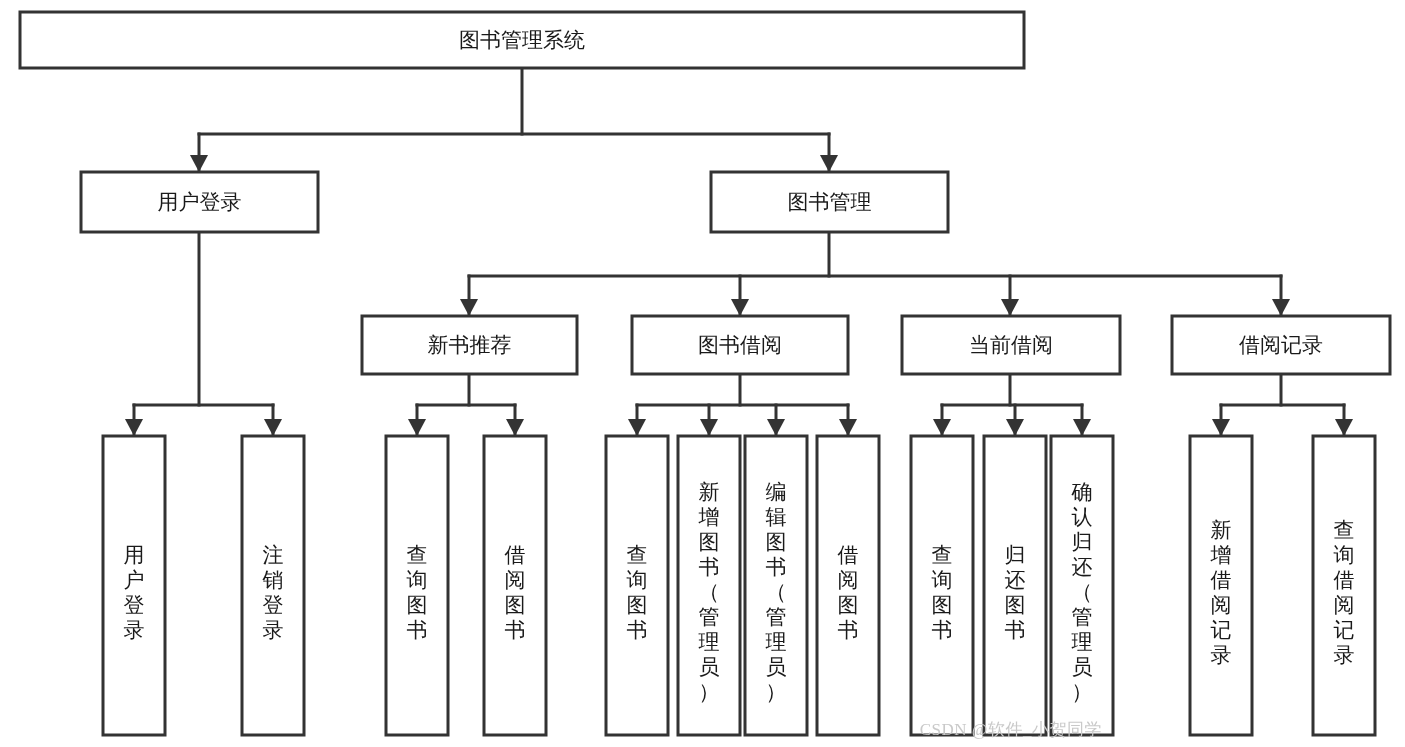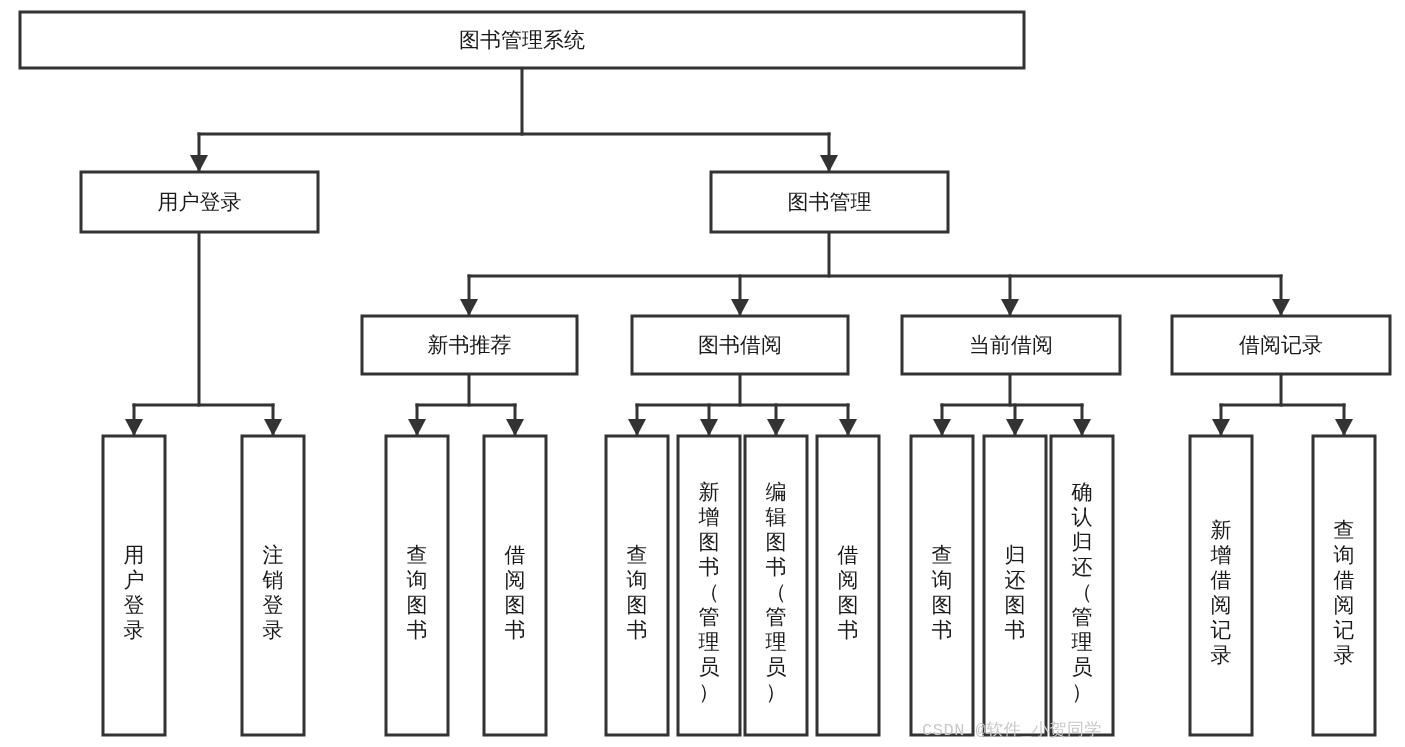--- a/index.html
+++ b/index.html
@@ -19,21 +19,21 @@
     font-family:"DejaVu Sans","Liberation Sans",sans-serif;
     fill:#1a1a1a;
     font-size:21px;
     text-anchor:middle;
     dominant-baseline:middle;
   }
   .watermark{
     position:absolute;
     right:12px;
     bottom:6px;
-    font-family:Liberation Mono, monospace;
+    font-family:Liberation Serif, serif;
     font-size:17px;
     color:#c9c9c9;
     letter-spacing:0.5px;
     white-space:nowrap;
     user-select:none;
   }
 </style>
 </head>
 <body>
 

